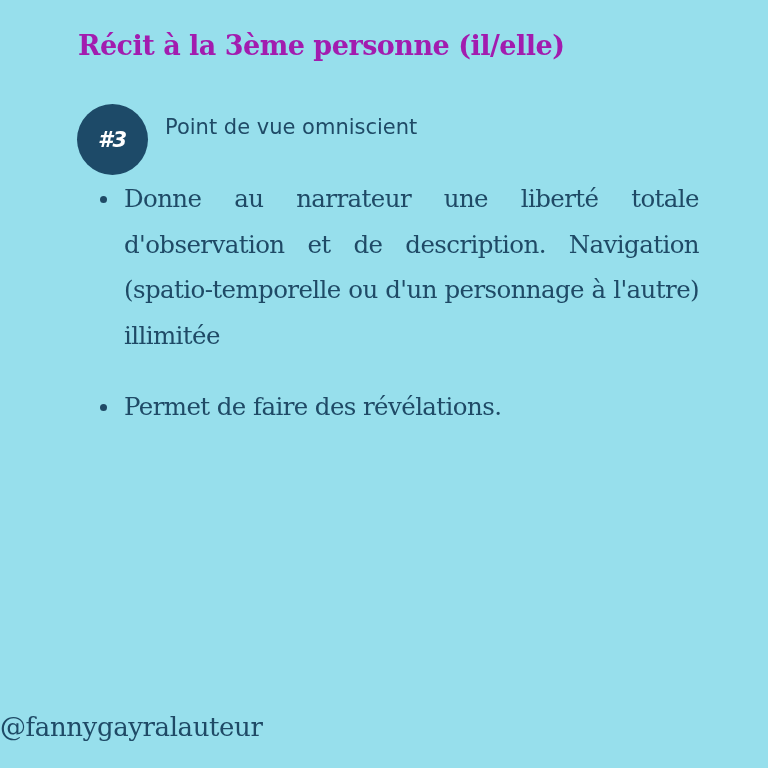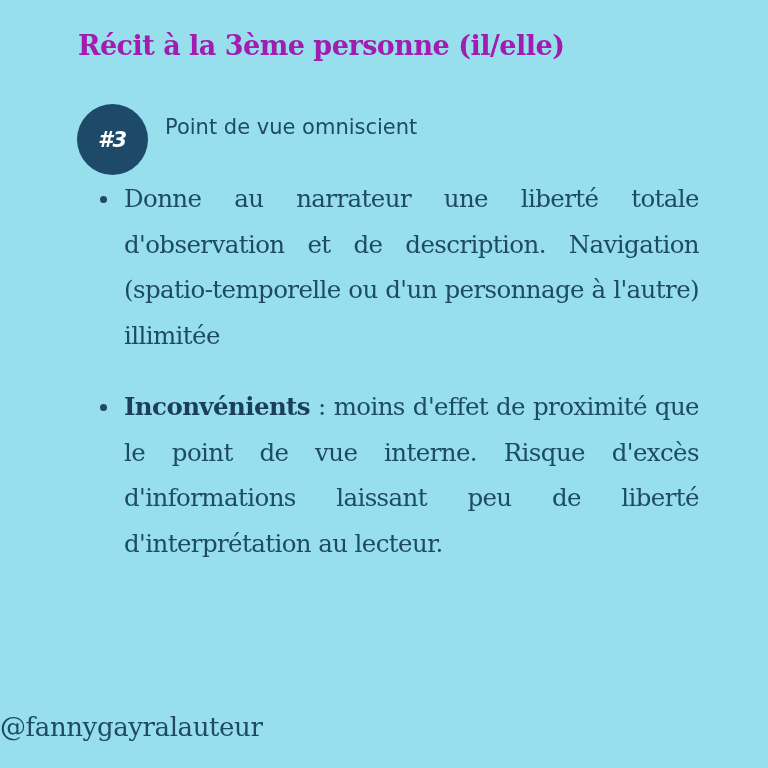--- a/index.html
+++ b/index.html
@@ -70,16 +70,16 @@
 </head>
 <body>
 
 <div class="title">Récit à la 3ème personne (il/elle)</div>
 
 <div class="badge">#3</div>
 <div class="subtitle">Point de vue omniscient</div>
 
 <ul class="list">
   <li><span>Donne au narrateur une liberté totale d'observation et de description. Navigation (spatio-temporelle ou d'un personnage à l'autre) illimitée</span></li>
-  <li><strong>Inconvénients</strong><span> : moins d'effet de proximité que le point de vue interne. Risque d'excès d'informations laissant peu de liberté d'interprétation au lecteur.</span></li>
+  <li><span>Permet de faire des révélations.</span></li>
 </ul>
 
 <div class="footer">@fannygayralauteur</div>
 
 </body></html>

